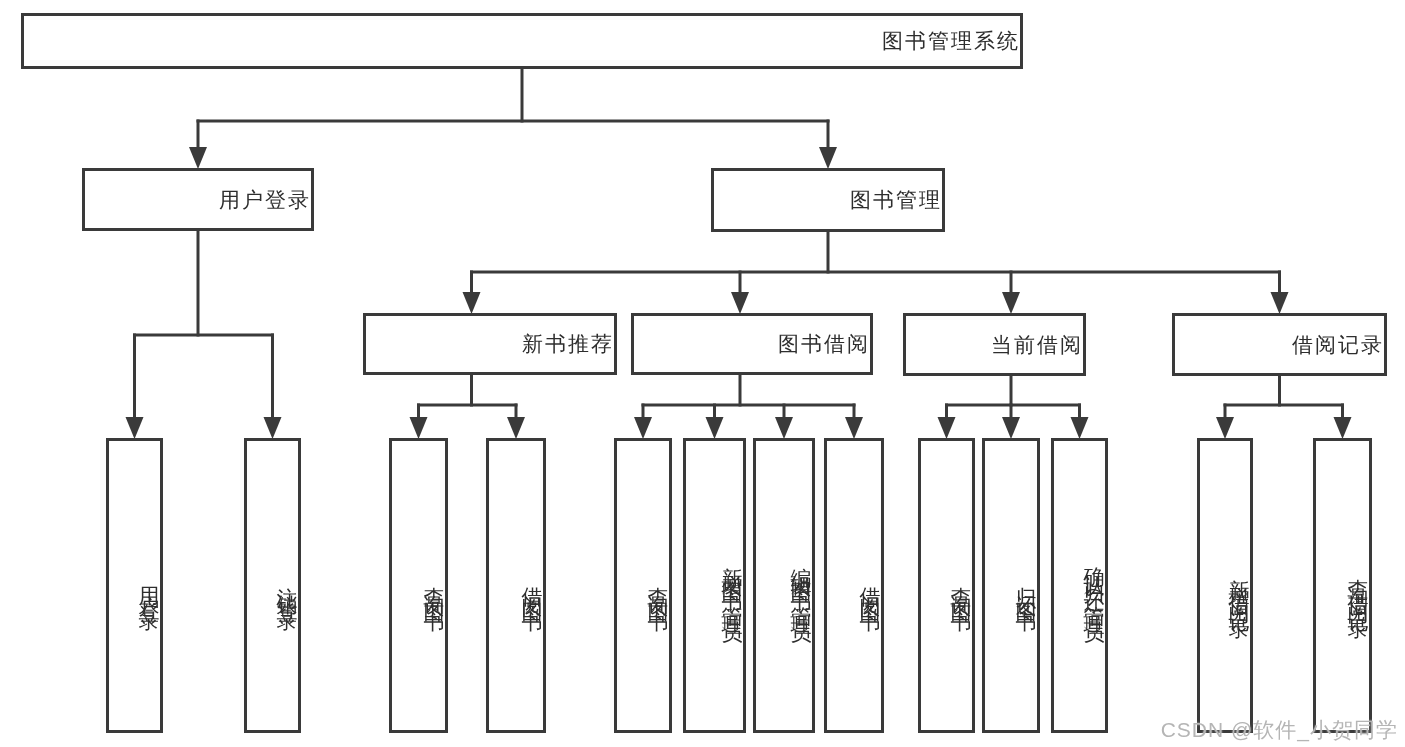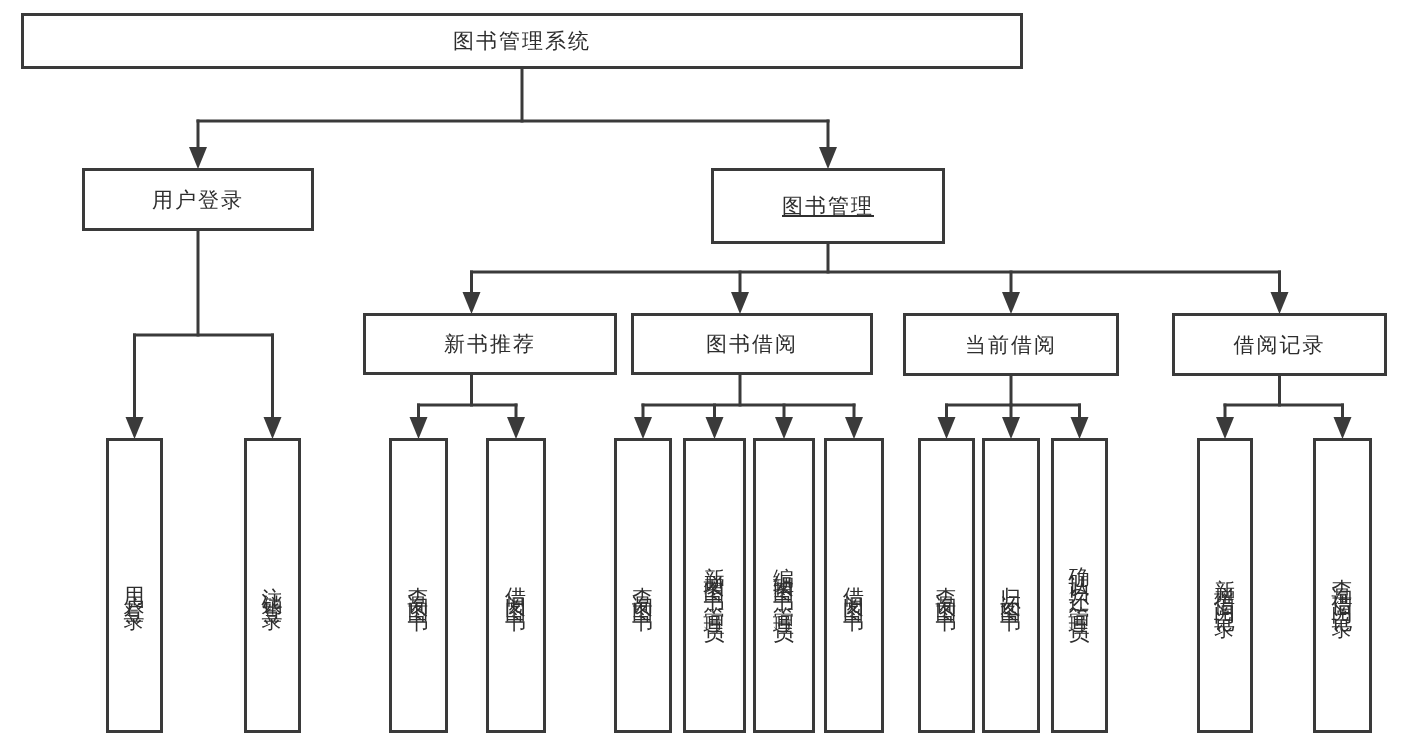--- a/index.html
+++ b/index.html
@@ -23,21 +23,21 @@
     position:absolute;left:0;top:0;
     pointer-events:none;
   }
   .node{
     position:absolute;
     box-sizing:border-box;
     background:var(--c-bg);
     border:3px solid var(--c-line);
     display:flex;
     align-items:center;
-    justify-content:center;
+    justify-content:flex-end;
     color:var(--c-text);
     font-size:21px;
   }
   .node.horizontal span{
     letter-spacing:2px;
     white-space:nowrap;
   }
   .node.vertical span{
     writing-mode:vertical-rl;
     text-orientation:mixed;
@@ -114,30 +114,30 @@
       <line x1="1342.5" y1="405" x2="1342.5" y2="420" stroke="#3a3a3a" stroke-width="3" stroke-linecap="square"></line>
       <path d="M 1333.5 417 L 1351.5 417 L 1342.5 439 Z" fill="#3a3a3a"></path>
     </svg>
   <div id="nodes">
       <div class="node horizontal" style="left: 21px; top: 13px; width: 1002px; height: 56px;">
         <span>图书管理系统</span>
       </div>
       <div class="node horizontal" style="left: 82px; top: 168px; width: 232px; height: 63px;">
         <span>用户登录</span>
       </div>
-      <div class="node horizontal" style="left: 711px; top: 168px; width: 234px; height: 76px; text-decoration: underline;">
+      <div class="node horizontal" style="left: 711px; top: 168px; width: 234px; height: 64px;">
         <span>图书管理</span>
       </div>
       <div class="node horizontal" style="left: 363px; top: 313px; width: 254px; height: 62px;">
         <span>新书推荐</span>
       </div>
       <div class="node horizontal" style="left: 631px; top: 313px; width: 242px; height: 62px;">
         <span>图书借阅</span>
       </div>
-      <div class="node horizontal" style="left: 903px; top: 313px; width: 216px; height: 63px;">
+      <div class="node horizontal" style="left: 903px; top: 313px; width: 183px; height: 63px;">
         <span>当前借阅</span>
       </div>
       <div class="node horizontal" style="left: 1172px; top: 313px; width: 215px; height: 63px;">
         <span>借阅记录</span>
       </div>
       <div class="node vertical" style="left: 106px; top: 438px; width: 57px; height: 295px;">
         <span>用户登录</span>
       </div>
       <div class="node vertical" style="left: 244px; top: 438px; width: 57px; height: 295px;">
         <span>注销登录</span>
@@ -169,13 +169,14 @@
       <div class="node vertical" style="left: 1051px; top: 438px; width: 57px; height: 295px;">
         <span>确认归还（管理员）</span>
       </div>
       <div class="node vertical" style="left: 1197px; top: 438px; width: 56px; height: 295px;">
         <span>新增借阅记录</span>
       </div>
       <div class="node vertical" style="left: 1313px; top: 438px; width: 59px; height: 295px;">
         <span>查询借阅记录</span>
       </div>
     </div>
+  <div class="watermark">CSDN @软件_小贺同学</div>
 </div>
 
 </body></html>

